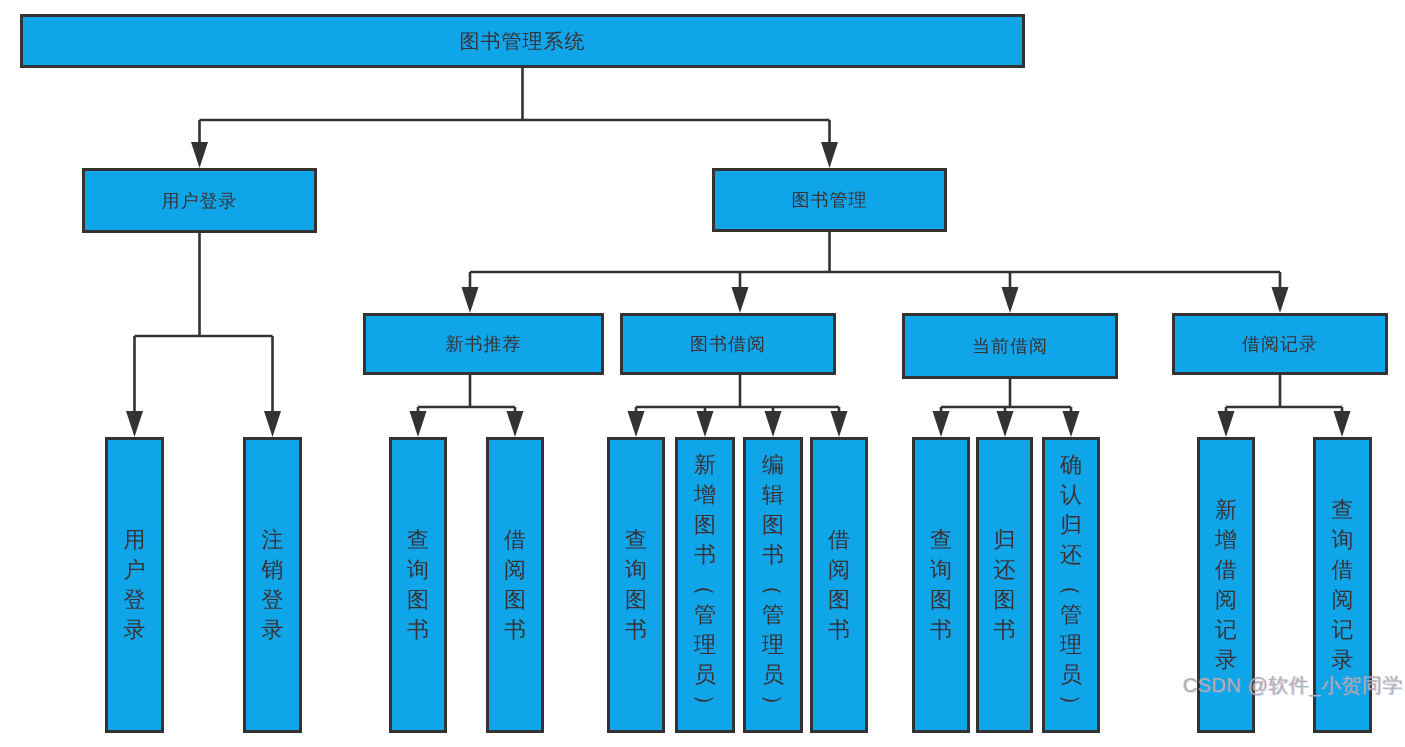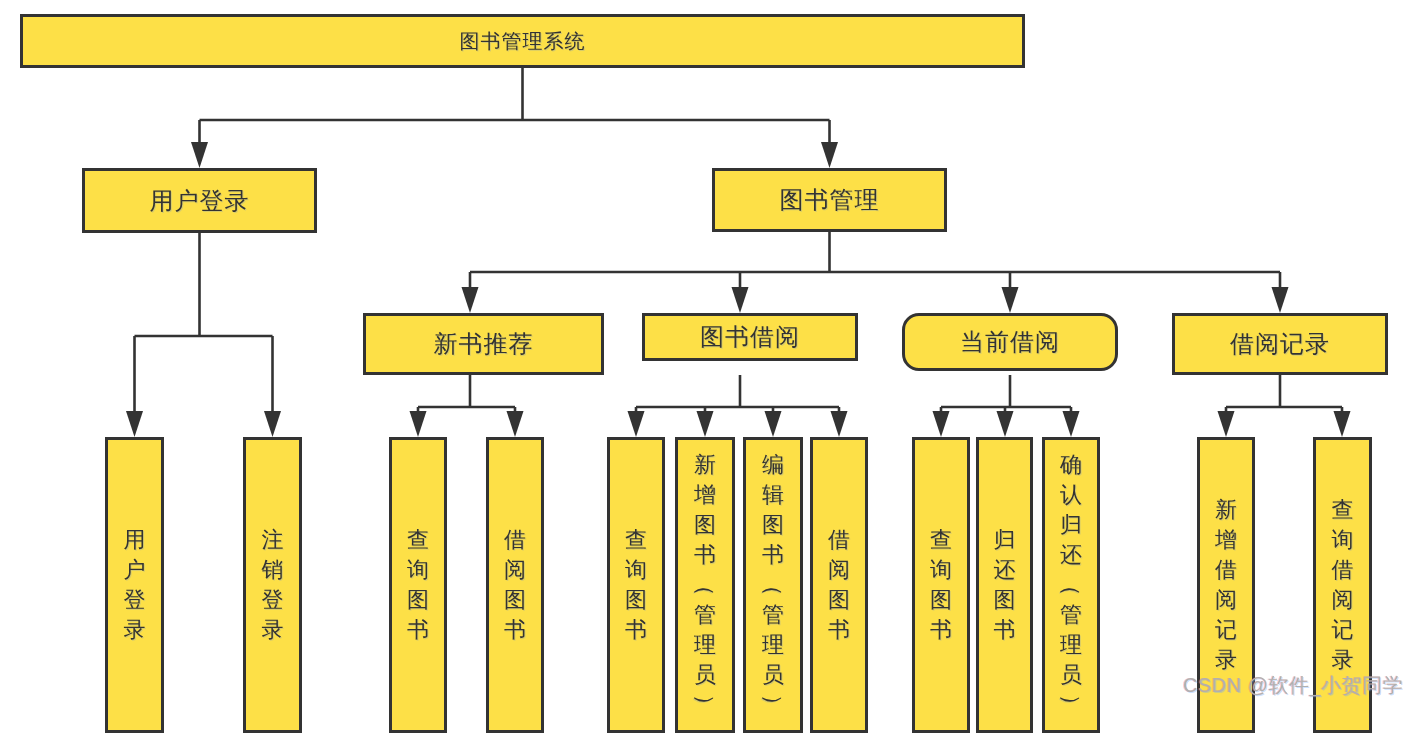--- a/index.html
+++ b/index.html
@@ -17,30 +17,30 @@
   }
   .connectors {
     position: absolute;
     left: 0; top: 0;
     width: 1405px; height: 747px;
     z-index: 1;
   }
   .node {
     position: absolute;
     box-sizing: border-box;
-    background: #fde047;
+    background: #0ea5e9;
     border: 3px solid #333333;
     display: flex;
     align-items: center;
     justify-content: center;
     z-index: 2;
   }
   .node .label {
     color: #333333;
-    font-size: 24px;
+    font-size: 18px;
     letter-spacing: 1px;
     white-space: nowrap;
     text-shadow: 1px 1px 0 rgba(100,140,220,0.25);
   }
   .node.root-box .label { font-size: 20px; }
   
   .node.leaf { align-items: stretch; }
   .vtext {
     display: flex;
     flex-direction: column;
@@ -149,24 +149,24 @@
   <div class="node" style="left:82px; top:168px; width:235px; height:65px;">
     <span class="label">用户登录</span>
   </div>
   <div class="node" style="left:712px; top:168px; width:235px; height:64px;text-align:center;">
     <span class="label">图书管理</span>
   </div>
 
   <div class="node" style="left:363px; top:313px; width:241px; height:62px;">
     <span class="label">新书推荐</span>
   </div>
-  <div class="node" style="left:642px; top:313px; width:216px; height:48px;">
+  <div class="node" style="left:620px; top:313px; width:216px; height:62px;">
     <span class="label">图书借阅</span>
   </div>
-  <div class="node" style="left:902px; top:313px; width:216px; height:58px;border-radius:17px;">
+  <div class="node" style="left:902px; top:313px; width:216px; height:66px;">
     <span class="label">当前借阅</span>
   </div>
   <div class="node" style="left:1172px; top:313px; width:216px; height:62px;">
     <span class="label">借阅记录</span>
   </div>
 
   <div class="node leaf" style="left:105px; top:437px; width:59px; height:296px;">
     <span class="vtext">
         <span class="vchar">用</span>
         <span class="vchar">户</span>

